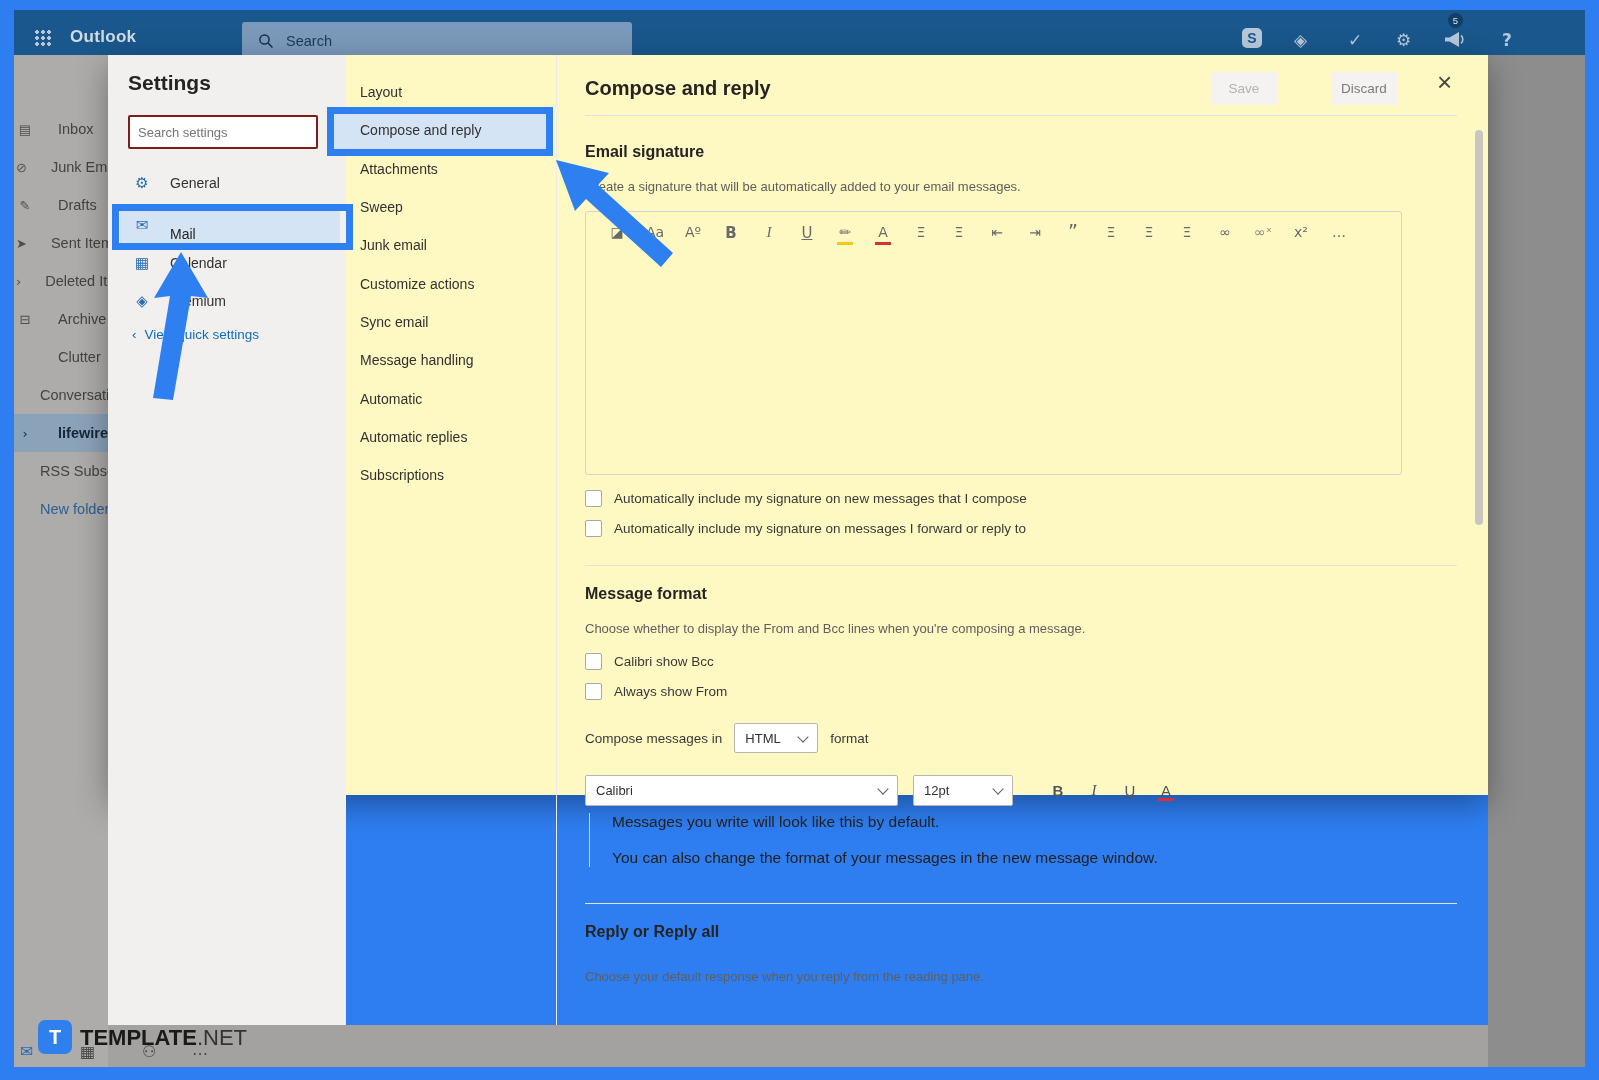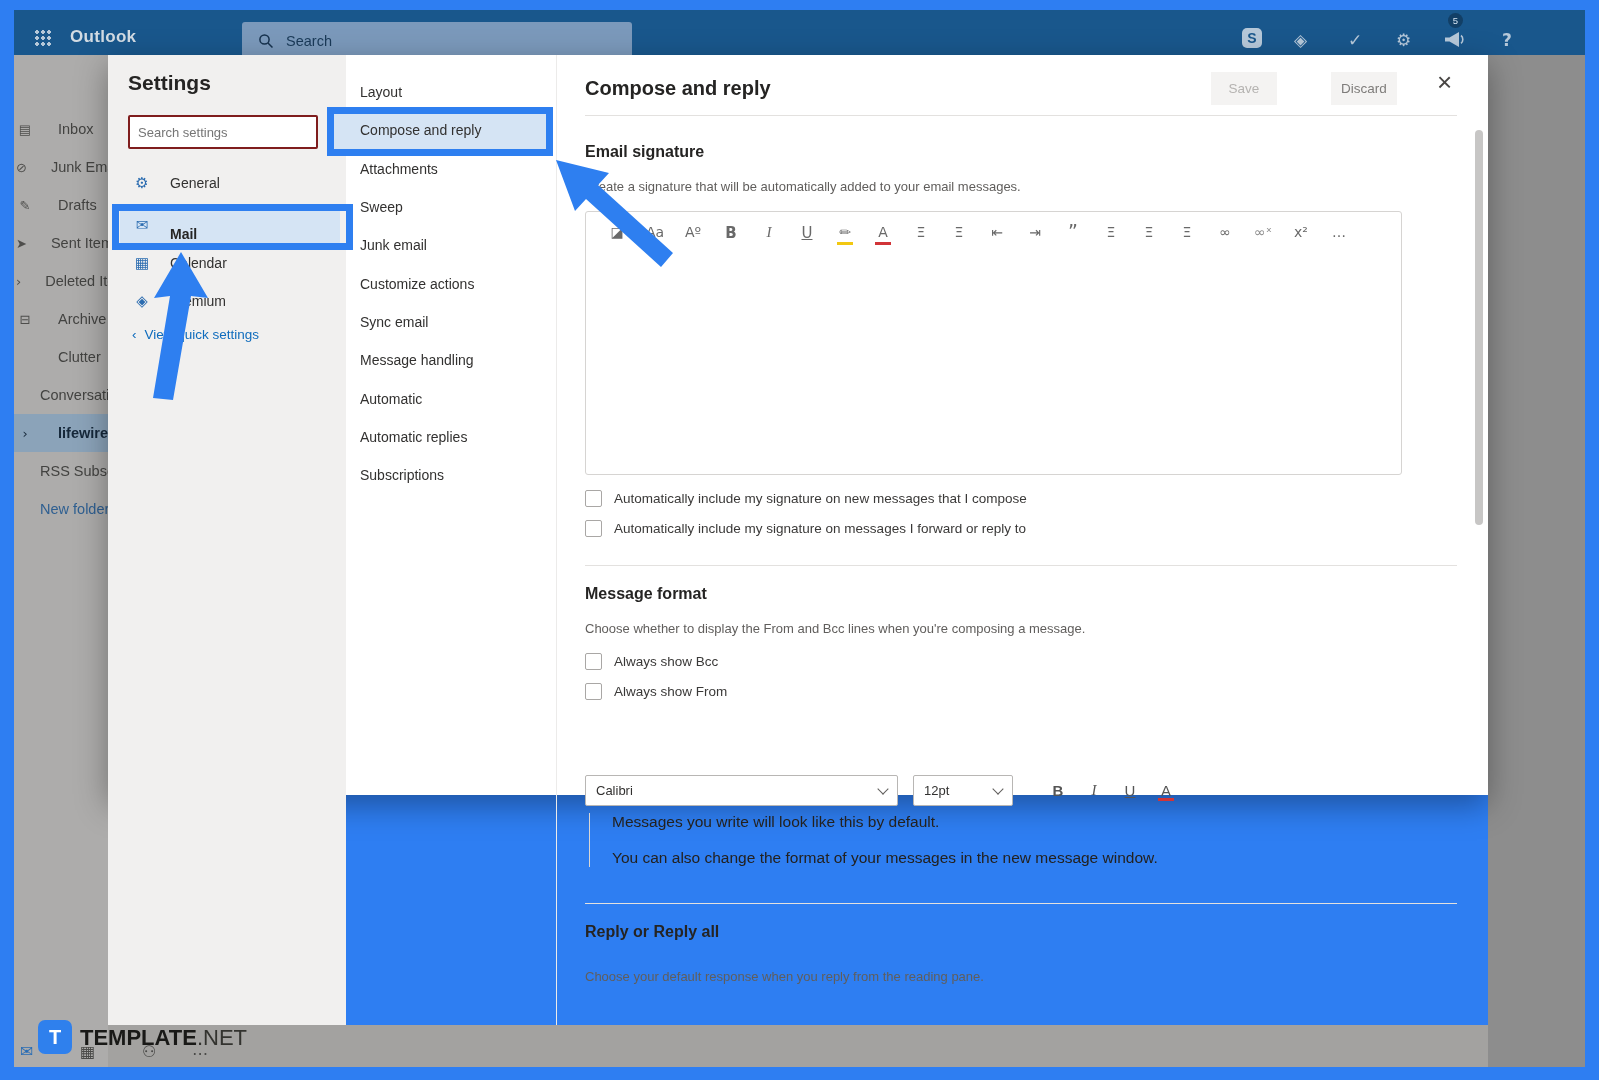--- a/index.html
+++ b/index.html
@@ -47,36 +47,36 @@
 
   
   .wm-square{left:38px;top:1020px;width:34px;height:34px;border-radius:7px;background:#2f80ed;
     color:#fff;font-weight:700;font-size:20px;display:flex;align-items:center;justify-content:center;z-index:4;}
   .wm-text{left:80px;top:1025px;font-size:22px;color:#191917;z-index:4;}
   .wm-text .b{font-weight:700;}
   .wm-text .n{font-weight:400;color:#33332f;}
   .bn{top:1042px;font-size:16px;color:#4a4a48;z-index:4;font-family:"DejaVu Sans",sans-serif;}
 
   
-  .dialog{left:108px;top:55px;width:1380px;height:740px;background:#ffffff;z-index:5;
+  .dialog{left:108px;top:55px;width:1380px;height:740px;background:#fef9c3;z-index:5;
     box-shadow:0 10px 30px rgba(0,0,0,.35);}
   .col1{left:0;top:0;width:238px;height:970px;background:#f1f0ef;position:absolute;}
   .col2-sep{left:448px;top:0;width:1px;height:970px;background:#ecebea;position:absolute;}
   .scroll-thumb{left:1367px;top:75px;width:8px;height:395px;background:#c7c6c5;border-radius:4px;position:absolute;}
 
   .settings-title{left:20px;top:16px;font-size:21px;font-weight:600;color:#252423;position:absolute;}
   .search-input{left:20px;top:60px;width:190px;height:34px;position:absolute;box-sizing:border-box;
     border:2px solid #7f1d1d;border-radius:2px;background:#fff;padding:0 8px;font-size:13px;
     color:#323130;font-family:inherit;outline:none;}
   .snav{left:12px;width:220px;height:38px;position:absolute;display:flex;align-items:center;}
   .snav .s-ic{width:22px;margin-left:11px;margin-right:17px;text-align:center;font-size:15px;color:#2b6cb0;
     font-family:"DejaVu Sans",sans-serif;}
   .snav .s-lb{font-size:14px;color:#323130;}
   .snav.selected{background:#d5e4f4;border-radius:2px;}
-  .snav.selected .s-lb{font-weight:700;color:#252423;margin-top:17px;}
+  .snav.selected .s-lb{font-weight:400;color:#252423;margin-top:17px;}
   .quick-link{left:24px;top:272px;position:absolute;font-size:13.5px;color:#0f6cbd;}
   .quick-link .ch{margin-right:8px;}
 
   .col2-list{left:238px;top:18px;width:210px;position:absolute;}
   .m-item{height:38.3px;display:flex;align-items:center;padding-left:14px;font-size:14px;color:#323130;}
   .m-item.selected{background:#d5e4f4;margin-left:-12px;padding-left:26px;margin-right:7px;border-radius:2px;}
 
   
   .panel-title{left:477px;top:22px;font-size:20px;font-weight:600;color:#252423;position:absolute;}
   .btn{position:absolute;width:66px;height:33px;background:#f4f3f2;border:none;font-size:13.5px;
@@ -374,27 +374,35 @@
     <div class="cb"></div>
     <div class="cb-lb">Automatically include my signature on messages I forward or reply to</div>
   </div>
 
   <div class="hr" style="top:510px;"></div>
   <div class="sec-h" style="top:530px;">Message format</div>
   <div class="sec-d" style="top:566px;">Choose whether to display the From and Bcc lines when you're composing a message.</div>
 
   <div class="cb-row" style="top:598px;">
     <div class="cb"></div>
-    <div class="cb-lb">Always show Bcc</div>
+    <div class="cb-lb">Calibri show Bcc</div>
   </div>
   <div class="cb-row" style="top:628px;">
     <div class="cb"></div>
     <div class="cb-lb">Always show From</div>
   </div>
 
+  <div class="inline-row" style="top:668px;">
+    <span>Compose messages in</span>
+    <span class="dd dd-html">
+      <span>HTML</span>
+      <span class="chev"></span>
+    </span>
+    <span>format</span>
+  </div>
 
   <div class="inline-row" style="top:720px;">
     <span class="dd dd-font">
       <span>Calibri</span>
       <span class="chev"></span>
     </span>
     <span class="dd dd-size">
       <span>12pt</span>
       <span class="chev"></span>
     </span>

